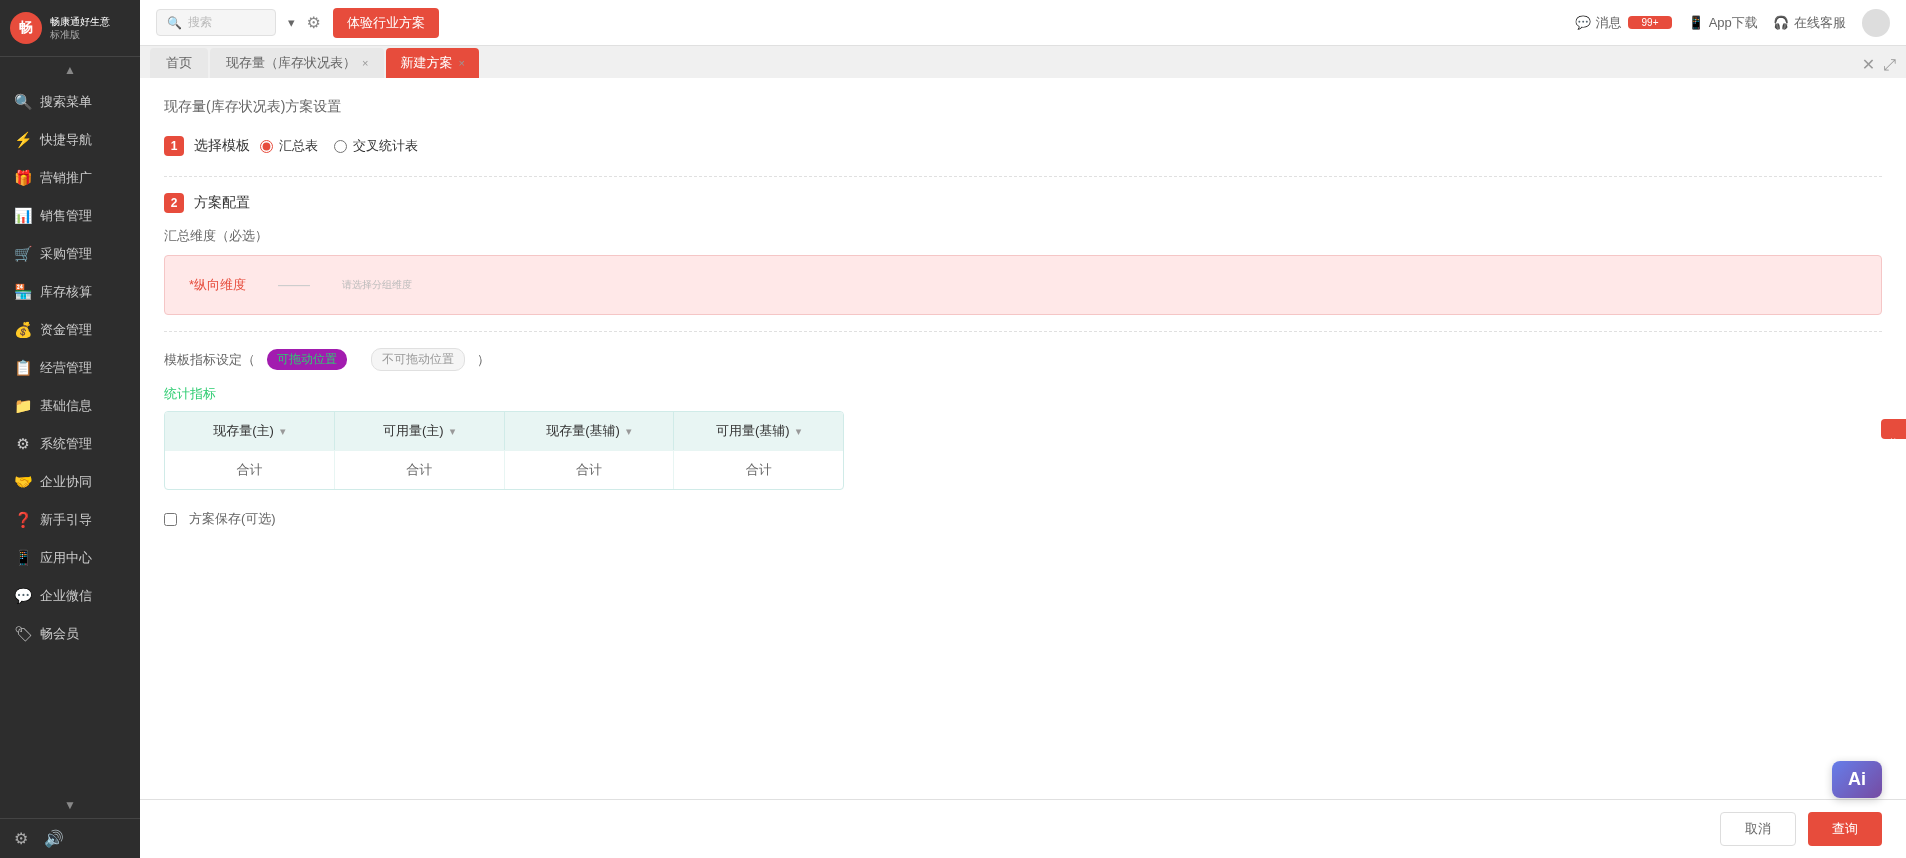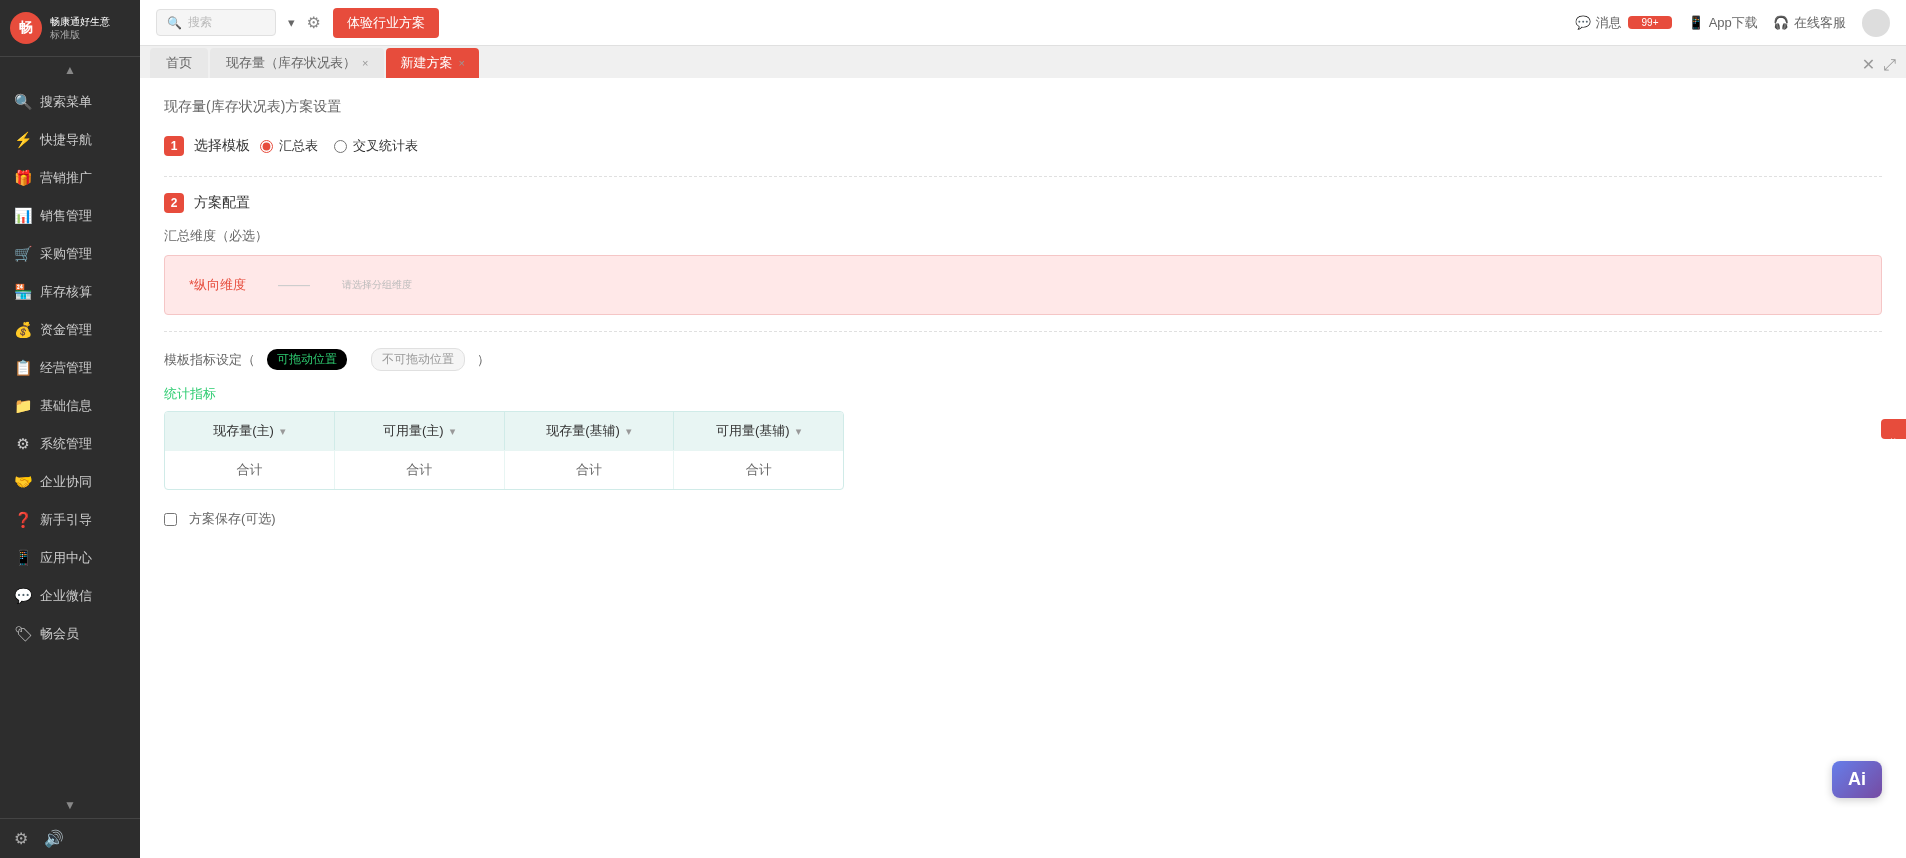--- a/index.html
+++ b/index.html
@@ -169,21 +169,21 @@
     .dim-line { color: #ccc; font-size: 16px; }
     .dim-placeholder { color: #bbb; font-size: 10px; }
 
     
     .template-settings { display: flex; align-items: center; gap: 12px; margin-bottom: 14px; font-size: 13px; color: #666; }
     .indicator-badge {
       display: inline-flex; align-items: center;
       padding: 2px 10px; border-radius: 10px;
       font-size: 12px;
     }
-    .indicator-draggable { background: #000000; color: #2ecc71; }
+    .indicator-draggable { background: #a21caf; color: #2ecc71; }
     .indicator-fixed { background: #f5f5f5; color: #999; border: 1px solid #e0e0e0; }
 
     
     .stats-section { margin-bottom: 16px; }
     .stats-title { font-size: 13px; color: #2ecc71; margin-bottom: 8px; font-weight: 400; }
 
     
     .metrics-table {
       border: 1px solid #d0ebe8;
       border-radius: 4px;
@@ -507,17 +507,21 @@
 
     </div>
 
     <div class="save-option" style="margin-bottom: 60px;">
       <input type="checkbox" style="">
       <span>方案保存(可选)</span>
     </div>
 
   </div>
 
+  <div class="bottom-actions">
+    <button class="btn-cancel">取消</button>
+    <button class="btn-query">查询</button>
+  </div>
 </div>
 
 <div class="right-pill">收</div>
 
 <div class="ai-badge">Ai</div>
 
 </body></html>

